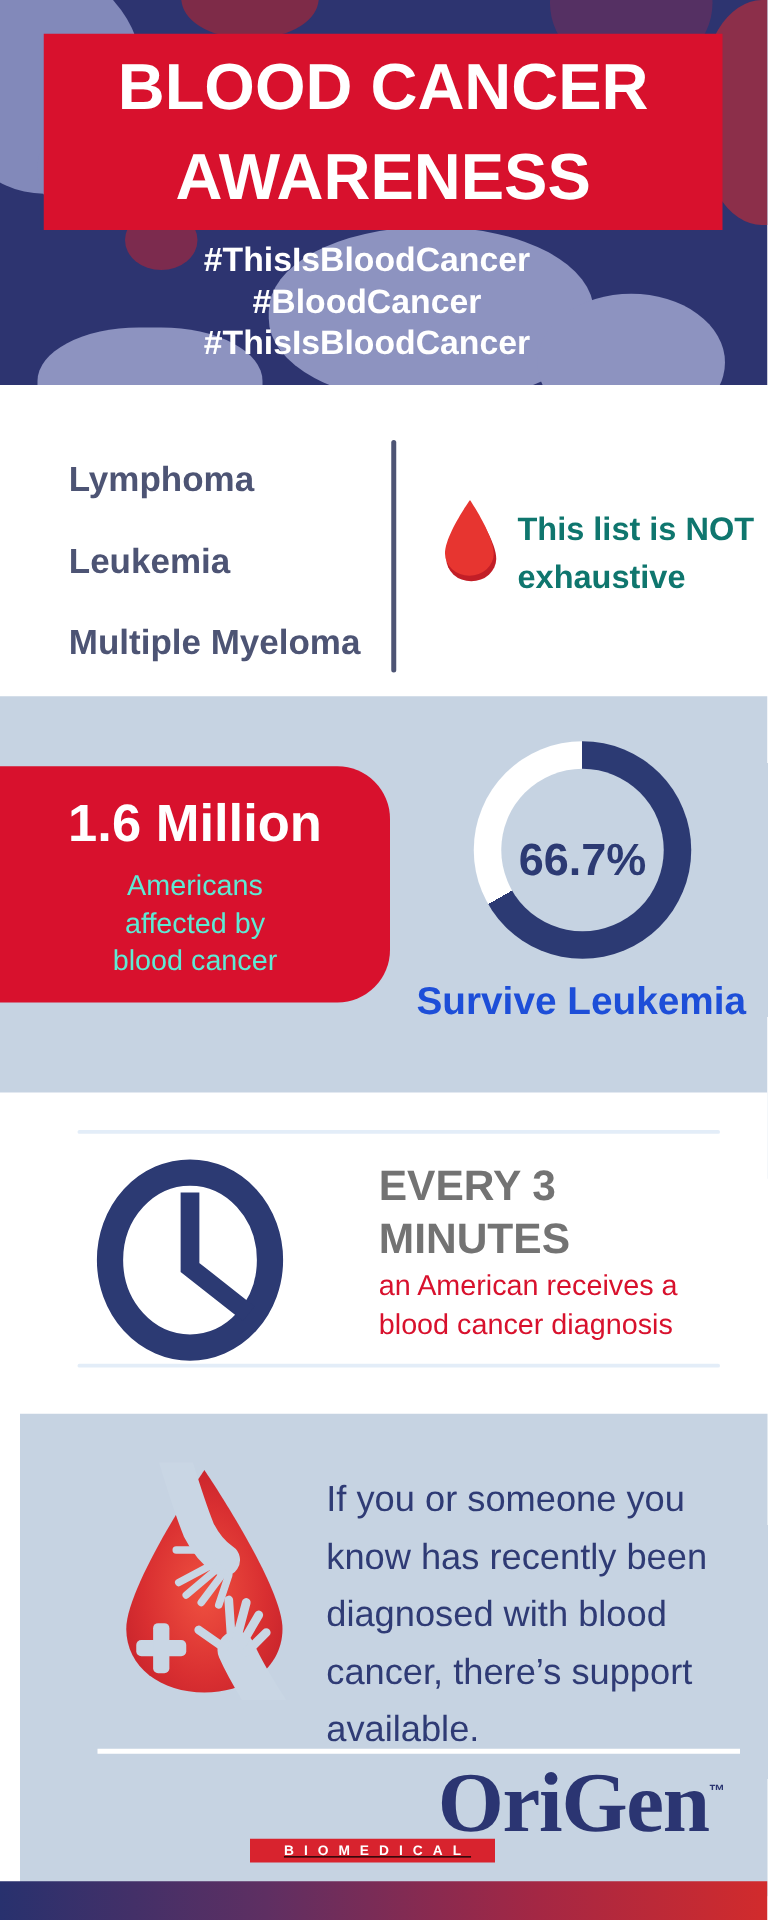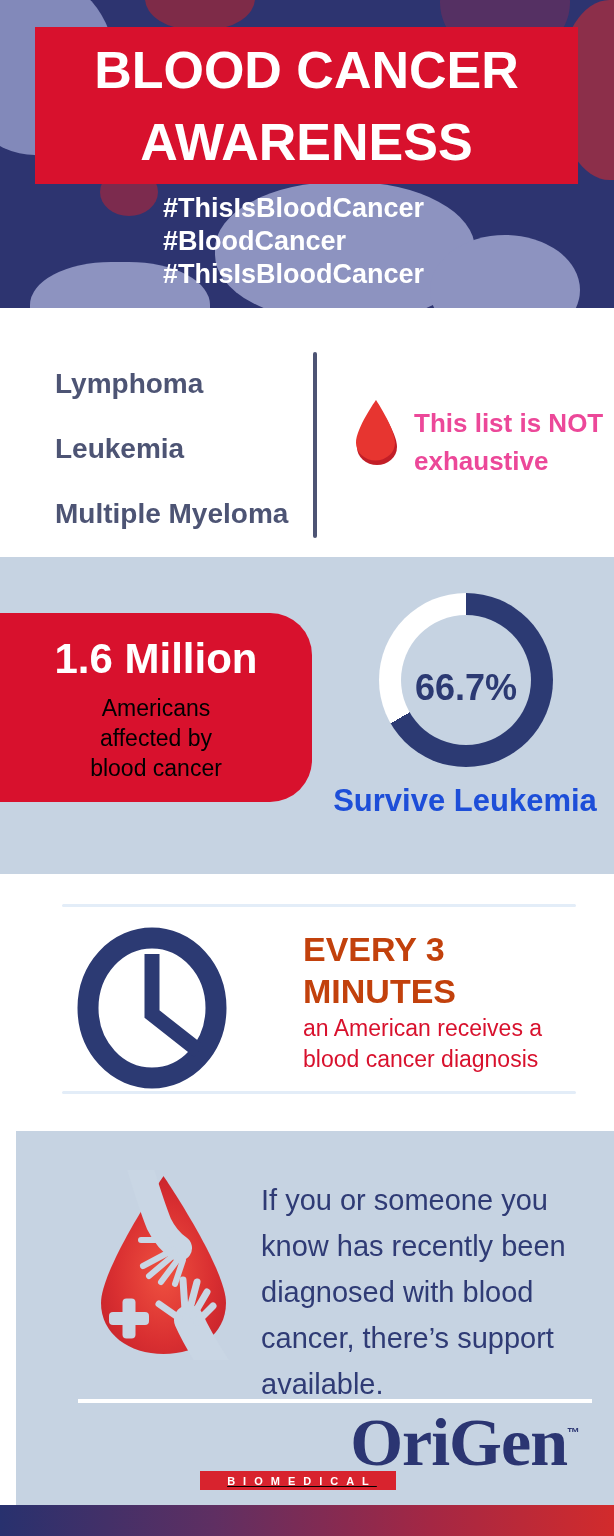--- a/index.html
+++ b/index.html
@@ -7,46 +7,46 @@
         font-family:"Liberation Sans",sans-serif;-webkit-font-smoothing:antialiased;}
   .abs{position:absolute;}
 
   
   .header{position:absolute;left:0;top:0;width:614px;height:308px;background:#2d3470;overflow:hidden;}
   .blob{position:absolute;border-radius:50%;}
   .title-box{position:absolute;left:35px;top:27px;width:543px;height:157px;background:#d8112d;
              display:flex;flex-direction:column;align-items:center;justify-content:center;}
   .title-line{color:#ffffff;font-size:52px;font-weight:800;letter-spacing:0px;line-height:72px;}
   .hashtags{position:absolute;left:163px;top:192px;}
-  .hashtag{color:#ffffff;font-size:27px;font-weight:800;line-height:33px;}
+  .hashtag{color:#ffffff;font-size:27px;font-weight:800;line-height:33px;text-align:center;}
 
   
   .types{position:absolute;left:0;top:308px;width:614px;height:249px;background:#ffffff;}
   .type-item{position:absolute;left:55px;color:#4d5474;font-size:28px;font-weight:800;}
   .v-divider{position:absolute;left:313px;top:44px;width:4px;height:186px;background:#4d5474;border-radius:2px;}
-  .note{position:absolute;left:414px;top:96px;color:#ec4899;font-size:26px;font-weight:800;line-height:38px;}
+  .note{position:absolute;left:414px;top:96px;color:#0f766e;font-size:26px;font-weight:800;line-height:38px;}
 
   
   .stats{position:absolute;left:0;top:557px;width:614px;height:386px;background:#c6d3e2;text-decoration:underline;}
   .stat-box{position:absolute;left:0;top:56px;width:312px;height:189px;background:#d8112d;
             border-radius:0 42px 42px 0;display:flex;flex-direction:column;align-items:center;justify-content:center;}
   .stat-value{color:#ffffff;font-size:42px;font-weight:800;line-height:52px;margin-bottom:8px;}
-  .stat-line{color:#000000;font-size:23px;font-weight:400;line-height:30px;text-align:center;}
+  .stat-line{color:#5eead4;font-size:23px;font-weight:400;line-height:30px;text-align:center;}
   .donut{position:absolute;left:379px;top:36px;width:174px;height:174px;border-radius:50%;}
   .donut-hole{position:absolute;left:22px;top:22px;width:130px;height:130px;border-radius:50%;background:#c6d3e2;
               display:flex;align-items:center;justify-content:center;}
   .donut-label{color:#2c3a73;font-size:36px;font-weight:800;margin-top:15px;}
   .donut-caption{position:absolute;left:330px;top:226px;width:270px;text-align:center;
                  color:#1d4ed8;font-size:31px;font-weight:800;}
 
   
   .freq{position:absolute;left:0;top:874px;width:614px;height:245px;background:#ffffff;}
   .rule{position:absolute;left:62px;width:514px;height:3px;background:#e3edf8;border-radius:2px;}
   .clock-wrap{position:absolute;left:77px;top:52px;width:150px;height:164px;}
-  .freq-head{position:absolute;left:303px;top:54px;color:#c2410c;font-size:34px;font-weight:800;line-height:42px;}
+  .freq-head{position:absolute;left:303px;top:54px;color:#737373;font-size:34px;font-weight:800;line-height:42px;}
   .freq-sub{position:absolute;left:303px;top:139px;color:#d8112d;font-size:23px;font-weight:400;line-height:31px;}
 
   
   .support{position:absolute;left:16px;top:1119px;width:614px;height:386px;background:#c6d3e2;margin-top:12px;}
   .support-icon{position:absolute;left:75px;top:39px;width:145px;height:190px;}
   .support-text{position:absolute;left:245px;top:46px;width:350px;color:#2f3b75;
                 font-size:29px;font-weight:400;line-height:46px;}
   .white-rule{position:absolute;left:62px;top:268px;width:514px;height:4px;background:#ffffff;}
   .brand{position:absolute;left:0;top:276px;width:564px;text-align:right;}
   .brand-name{font-family:"Liberation Serif",serif;color:#2b3572;font-size:68px;font-weight:700;line-height:70px;letter-spacing:-1px;}

